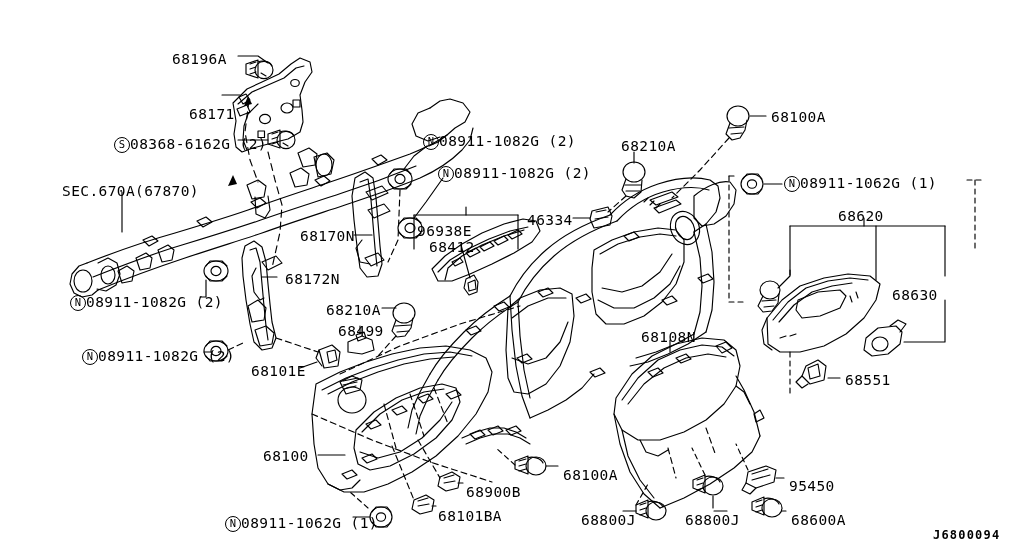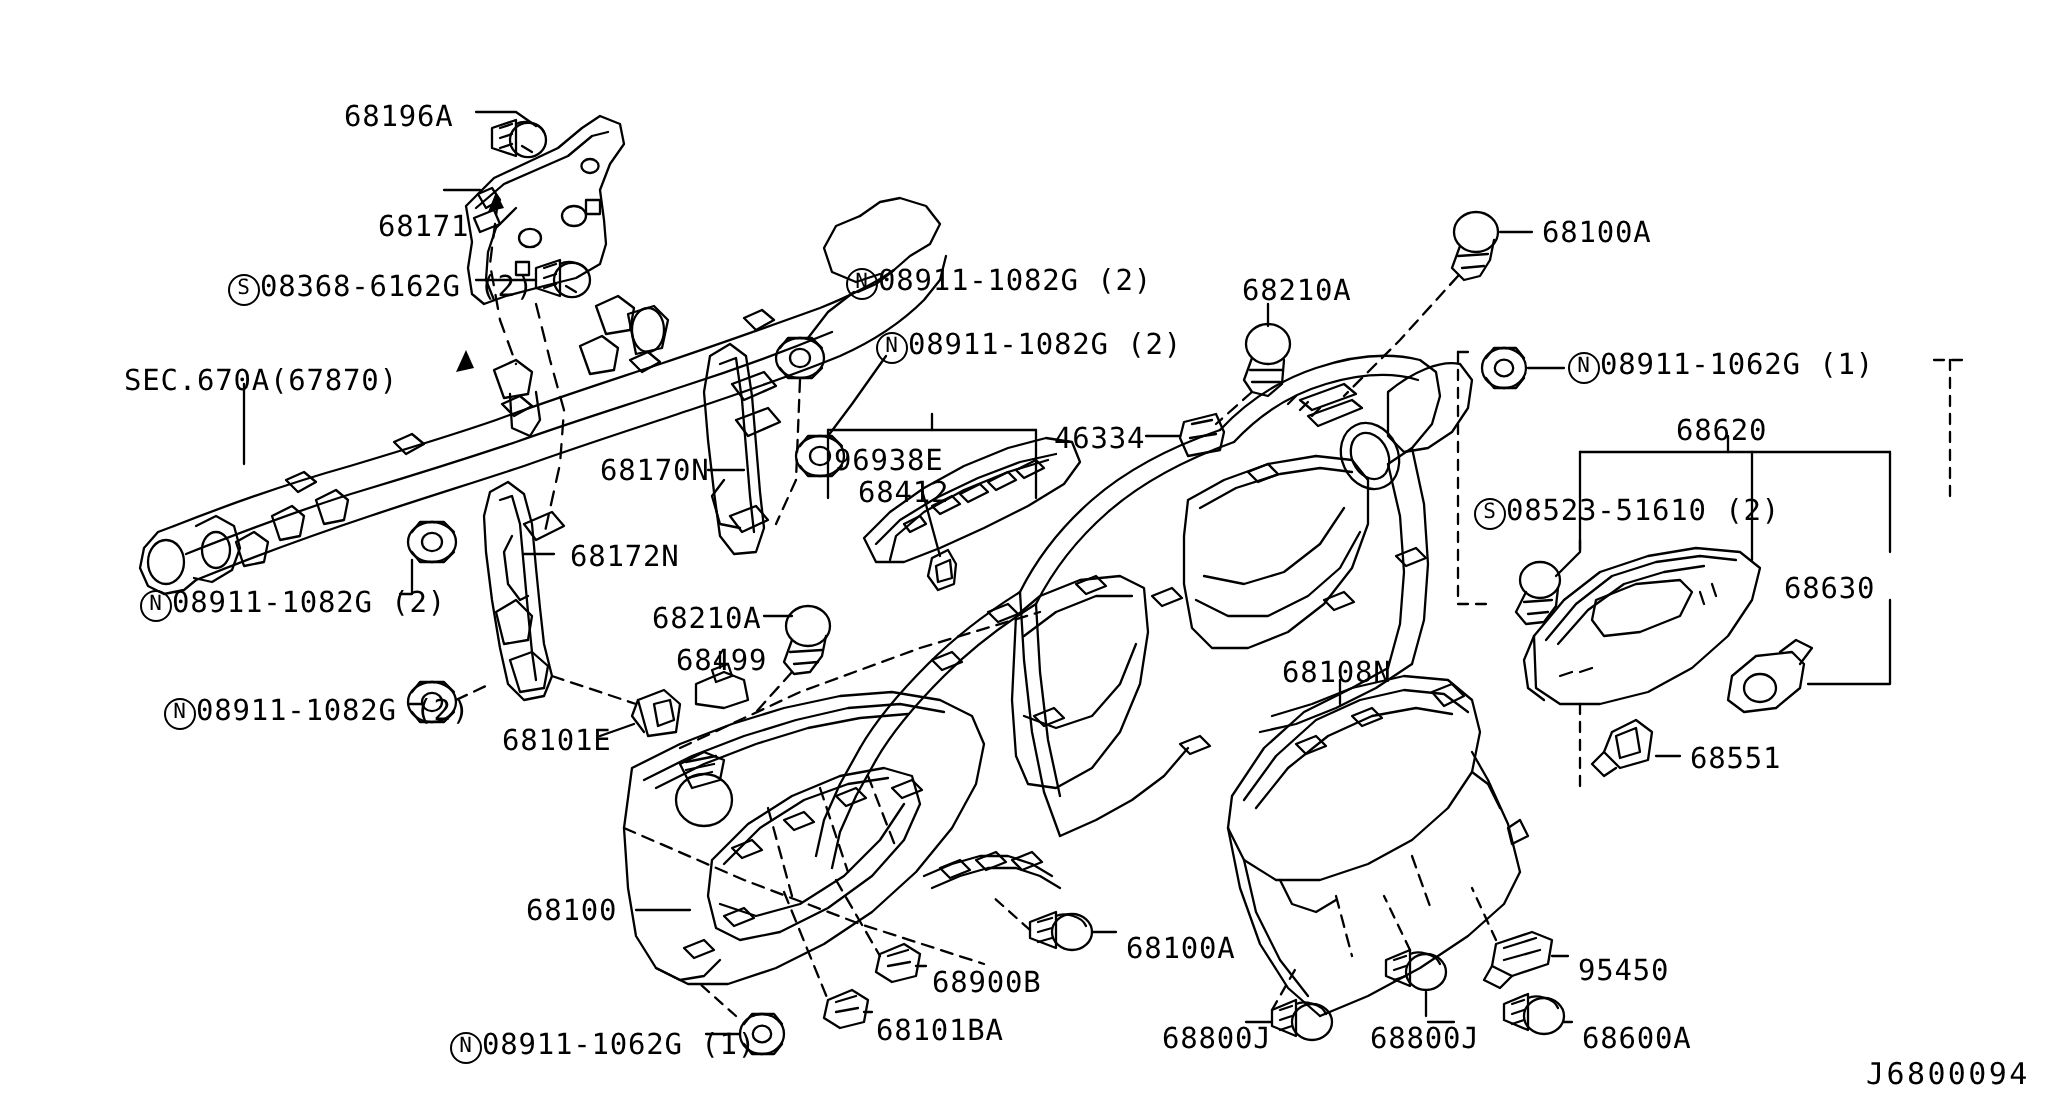--- a/index.html
+++ b/index.html
@@ -28,22 +28,23 @@
     text-align:center;
     line-height:13px;
     font-size:10.5px;
     margin-right:0px;
     position:relative;
     top:-1px;
   }
   .drawno{
     position:absolute;
     font-family:"DejaVu Sans Mono","Liberation Mono",monospace;
-    font-size:15px;
+    font-size:12px;
     letter-spacing:1.2px;
+    font-weight:bold;
   }
 </style>
 </head>
 <body>
 
 <div id="sheet">
 
 <svg width="1024" height="560" viewBox="0 0 1024 560">
   <g fill="none" stroke="#000" stroke-width="1.15" stroke-linecap="round" stroke-linejoin="round">
 
@@ -582,24 +583,20 @@
 
 <div class="lbl" style="left:784px;top:176px;">
   <span class="circ">N</span><span>08911-1062G</span>
   <span class="qty">(1)</span>
 </div>
 
 <div class="lbl" style="left:838px;top:209px;">
   <span>68620</span>
 </div>
 
-<div class="lbl" style="left:737px;top:249px;">
-  <span class="circ">S</span><span>08523-51610</span>
-  <span class="qty">(2)</span>
-</div>
 
 <div class="lbl" style="left:892px;top:288px;">
   <span>68630</span>
 </div>
 
 <div class="lbl" style="left:845px;top:373px;">
   <span>68551</span>
 </div>
 
 <div class="lbl" style="left:326px;top:303px;">

